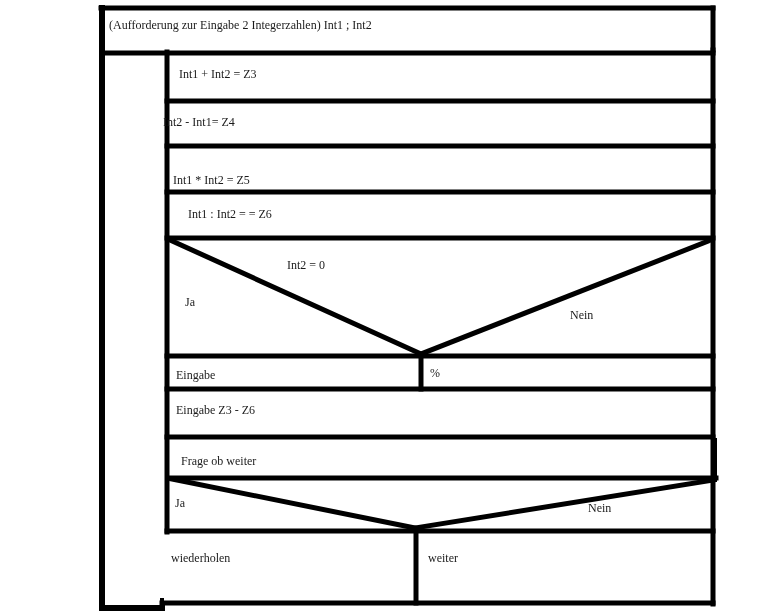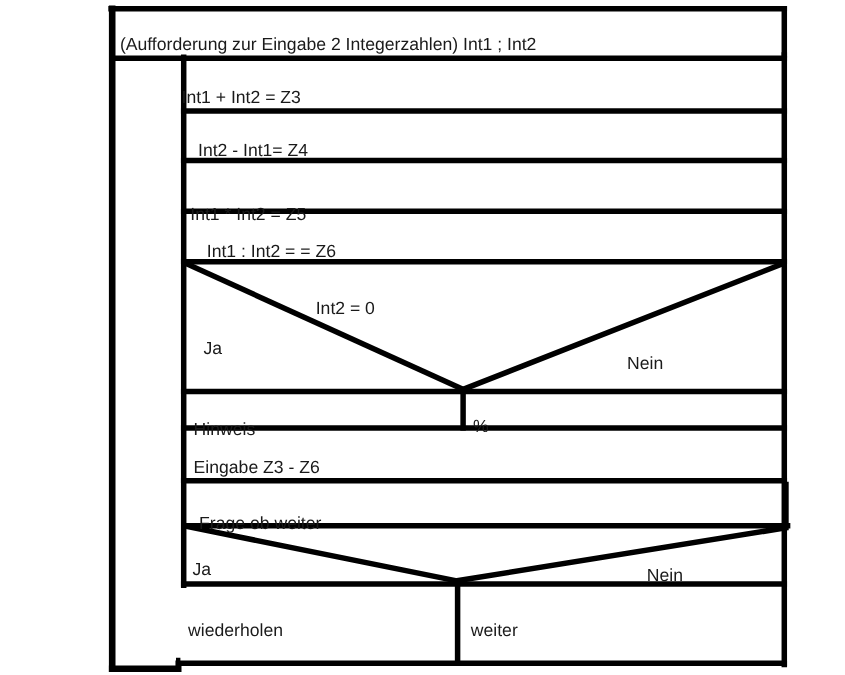--- a/index.html
+++ b/index.html
@@ -1,25 +1,24 @@
 <!DOCTYPE html>
 <html><head>
   <meta charset="utf-8">
   <style>
     html, body { margin: 0; padding: 0; background: #ffffff; }
     body { width: 768px; height: 614px; position: relative; overflow: hidden; }
     #canvas { position: absolute; left: 0; top: 0; width: 768px; height: 614px; }
     .lbl {
       position: absolute;
-      font-family: Liberation Sans, sans-serif;
-      font-size: 16px;
+      font-family: Liberation Serif, serif;
+      font-size: 12px;
       color: #1a1a1a;
       white-space: nowrap;
       line-height: 14px;
-      margin-top: 16px;
     }
   </style>
 </head>
 <body>
 
 <svg id="canvas" viewBox="0 0 768 614" xmlns="http://www.w3.org/2000/svg">
   <g stroke="#000" fill="none" stroke-linecap="square">
 
     <line x1="101" y1="8" x2="713" y2="8" stroke-width="5"></line>
     <line x1="713" y1="8" x2="713" y2="50" stroke-width="5"></line>
@@ -50,29 +49,29 @@
     <line x1="172" y1="479" x2="415" y2="528" stroke-width="5"></line>
     <line x1="713" y1="480" x2="415" y2="528" stroke-width="5"></line>
     <line x1="167" y1="531" x2="713" y2="531" stroke-width="5"></line>
     <line x1="416" y1="531" x2="416" y2="603" stroke-width="5"></line>
     <line x1="162" y1="603" x2="713" y2="603" stroke-width="5"></line>
   </g>
 </svg>
 
 <div class="lbl" style="left:109px; top:18px;">(Aufforderung zur Eingabe 2 Integerzahlen) Int1 ; Int2</div>
 
-<div class="lbl" style="left:165px; top:67px;">Int1 + Int2 = Z3</div>
-<div class="lbl" style="left:180px; top:115px;">Int2 - Int1= Z4</div>
+<div class="lbl" style="left:179px; top:67px;">Int1 + Int2 = Z3</div>
+<div class="lbl" style="left:163px; top:115px;">Int2 - Int1= Z4</div>
 <div class="lbl" style="left:173px; top:173px;">Int1 * Int2 = Z5</div>
 <div class="lbl" style="left:188px; top:207px;">Int1 : Int2 = = Z6</div>
 
 <div class="lbl" style="left:287px; top:258px;">Int2 = 0</div>
 <div class="lbl" style="left:185px; top:295px;">Ja</div>
 <div class="lbl" style="left:570px; top:308px;">Nein</div>
-<div class="lbl" style="left:176px; top:368px;">Hinweis</div>
+<div class="lbl" style="left:176px; top:368px;">Eingabe</div>
 <div class="lbl" style="left:430px; top:366px;">%</div>
 
 <div class="lbl" style="left:176px; top:403px;">Eingabe Z3 - Z6</div>
 <div class="lbl" style="left:181px; top:454px;">Frage ob weiter</div>
 
 <div class="lbl" style="left:175px; top:496px;">Ja</div>
 <div class="lbl" style="left:588px; top:501px;">Nein</div>
 <div class="lbl" style="left:171px; top:551px;">wiederholen</div>
 <div class="lbl" style="left:428px; top:551px;">weiter</div>
 

